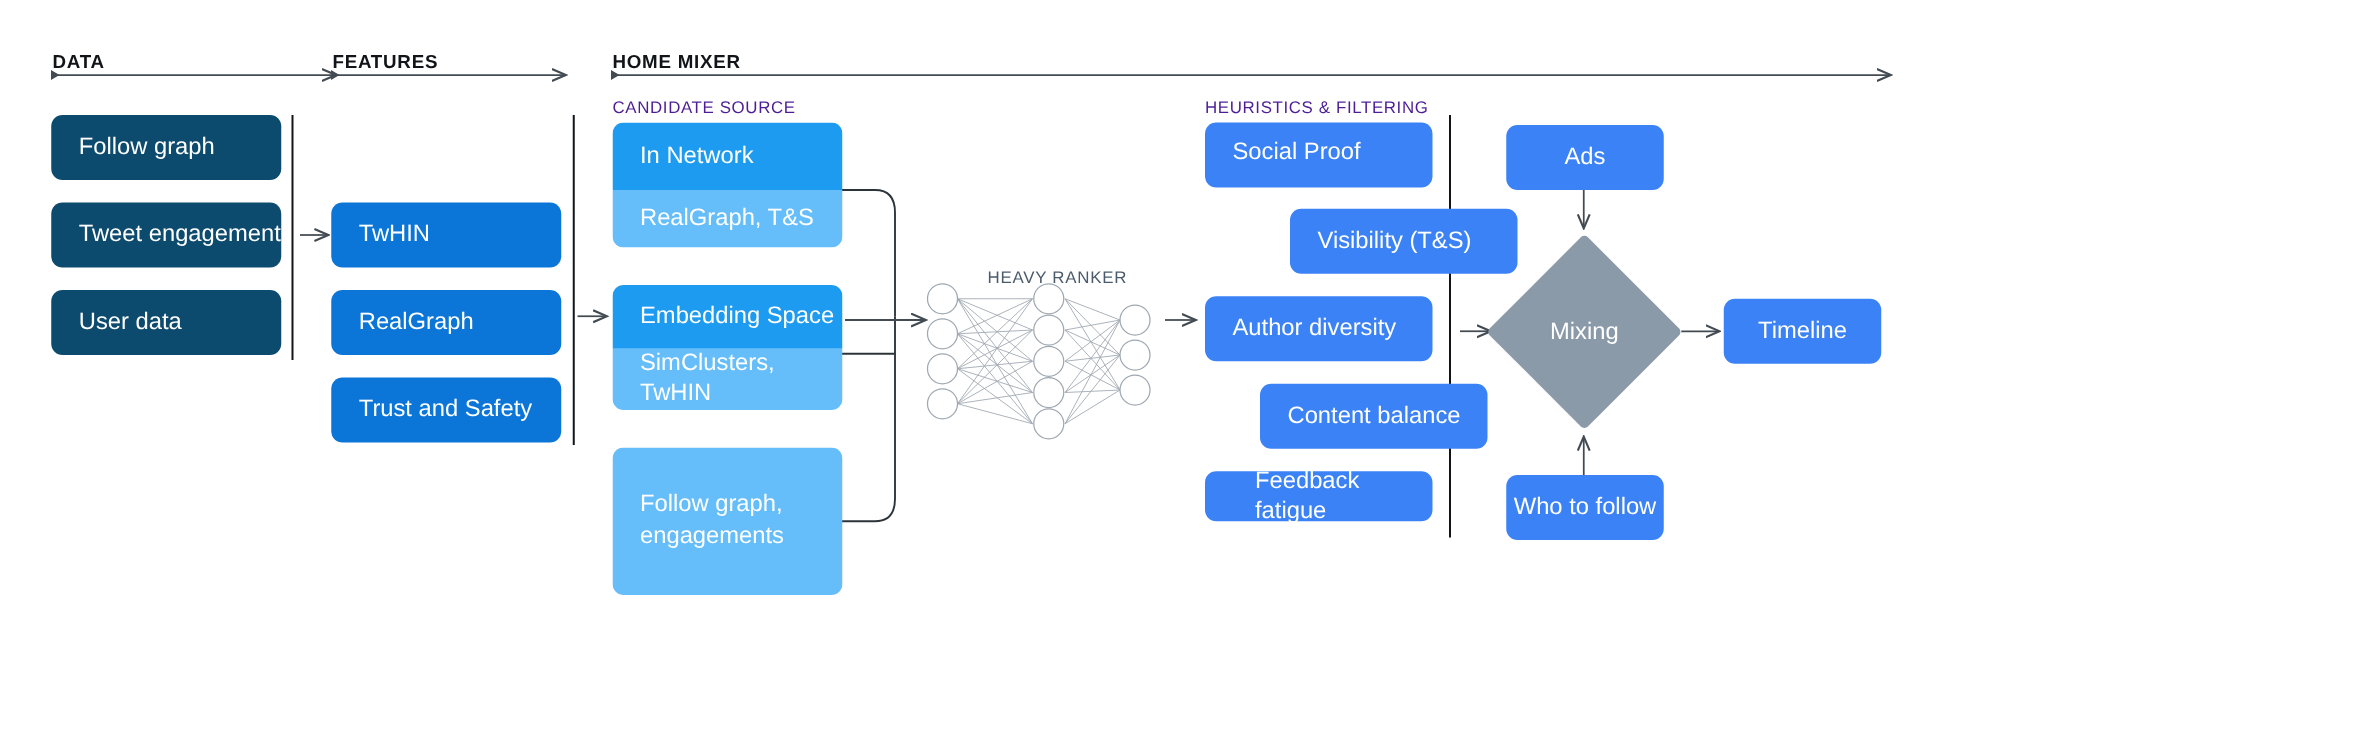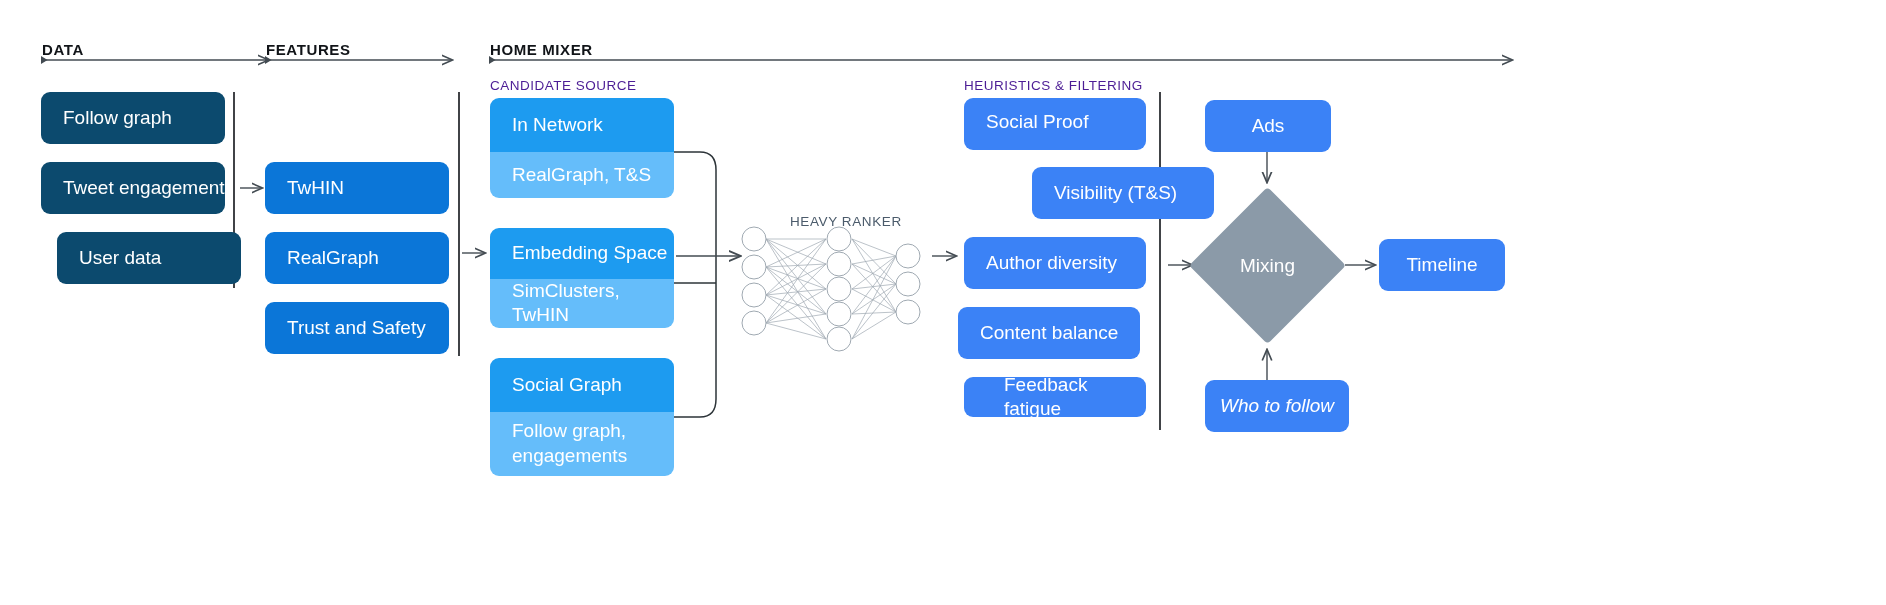--- a/index.html
+++ b/index.html
@@ -220,51 +220,50 @@
 
   <div class="sec-label" style="left:42px; top:41px;">DATA</div>
   <div class="sec-label" style="left:266px; top:41px;">FEATURES</div>
   <div class="sec-label" style="left:490px; top:41px;">HOME MIXER</div>
 
   <div class="sub-label" style="left:490px; top:78px;">CANDIDATE SOURCE</div>
   <div class="sub-label" style="left:964px; top:78px;">HEURISTICS &amp; FILTERING</div>
 
   <div class="box dark" style="left:41px; top:92px; width:184px; height:52px;">Follow graph</div>
   <div class="box dark" style="left:41px; top:162px; width:184px; height:52px;">Tweet engagement</div>
-  <div class="box dark" style="left:41px; top:232px; width:184px; height:52px;margin-left:16px;">User data</div>
+  <div class="box dark" style="left:41px; top:232px; width:184px; height:52px;">User data</div>
 
   <div class="box blue" style="left:265px; top:162px; width:184px; height:52px;">TwHIN</div>
   <div class="box blue" style="left:265px; top:232px; width:184px; height:52px;">RealGraph</div>
   <div class="box blue" style="left:265px; top:302px; width:184px; height:52px;">Trust and Safety</div>
 
   <div class="cs-card" style="left:490px; top:98px; width:184px; height:100px;">
     <div class="cs-top" style="height:54px;">In Network</div>
     <div class="cs-bot">RealGraph, T&amp;S</div>
   </div>
 
   <div class="cs-card" style="left:490px; top:228px; width:184px; height:100px;">
     <div class="cs-top" style="height:54px;">Embedding Space</div>
     <div class="cs-bot">SimClusters, TwHIN</div>
   </div>
 
   <div class="cs-card" style="left:490px; top:358px; width:184px; height:118px;">
-    <div class="cs-top" style="height:54px;">Social Graph</div>
     <div class="cs-bot" style="padding-right:14px;">Follow graph, engagements</div>
   </div>
 
   <div class="nn-label" style="left:790px; top:214px;">HEAVY RANKER</div>
 
   <div class="box tblue" style="left:964px; top:98px; width:182px; height:52px; align-items:flex-start; padding-top:12px;">Social Proof</div>
   <div class="box tblue" style="left:996px; top:167px; width:182px; height:52px;margin-left:36px;">Visibility (T&amp;S)</div>
   <div class="box tblue" style="left:964px; top:237px; width:182px; height:52px;">Author diversity</div>
-  <div class="box tblue" style="left:958px; top:307px; width:182px; height:52px;">Content balance</div>
+  <div class="box tblue" style="left:1008px; top:307px; width:182px; height:52px;">Content balance</div>
   <div class="box tblue" style="left:964px; top:377px; width:182px; height:40px;padding-left:40px;">Feedback fatigue</div>
 
   <div class="box tblue" style="left:1205px; top:100px; width:126px; height:52px; justify-content:center; padding-left:0;">Ads</div>
 
   <div class="diamond" style="left:1212px; top:210px; width:111px; height:111px;"></div>
   <div class="diamond-label" style="left:1212px; top:210px; width:111px; height:111px;">Mixing</div>
 
-  <div class="box tblue" style="left:1205px; top:380px; width:144px; height:52px; justify-content:center; padding-left:0;font-style:italic;">Who to follow</div>
+  <div class="box tblue" style="left:1205px; top:380px; width:126px; height:52px; justify-content:center; padding-left:0;">Who to follow</div>
 
   <div class="box tblue" style="left:1379px; top:239px; width:126px; height:52px; justify-content:center; padding-left:0;">Timeline</div>
 
 </div>
 
 </body></html>

